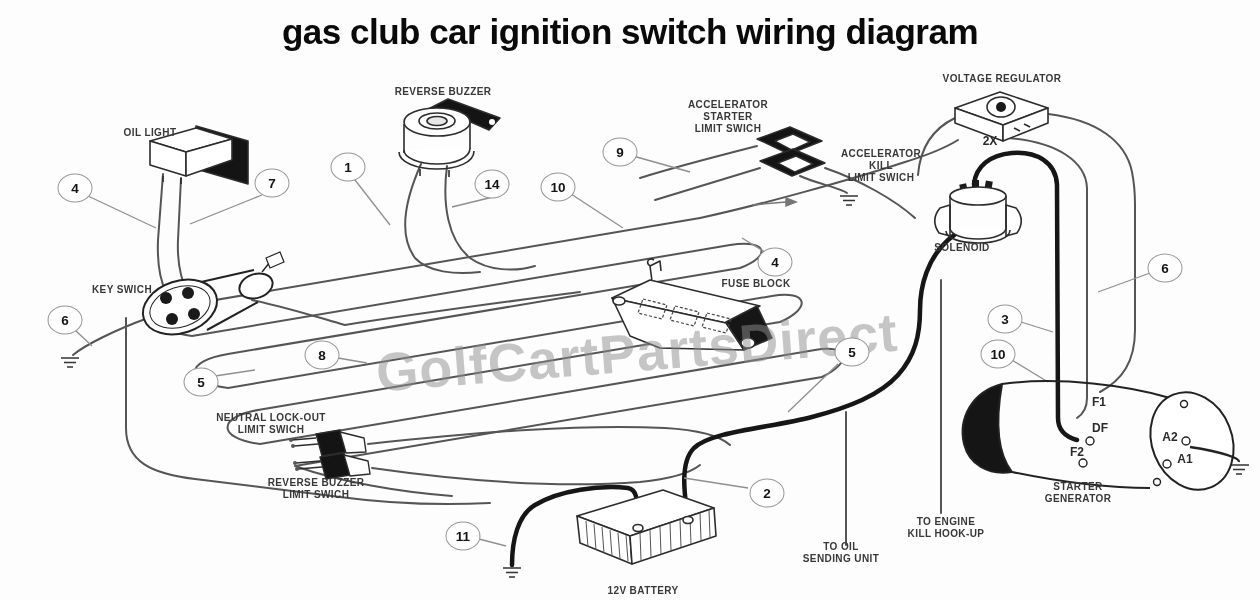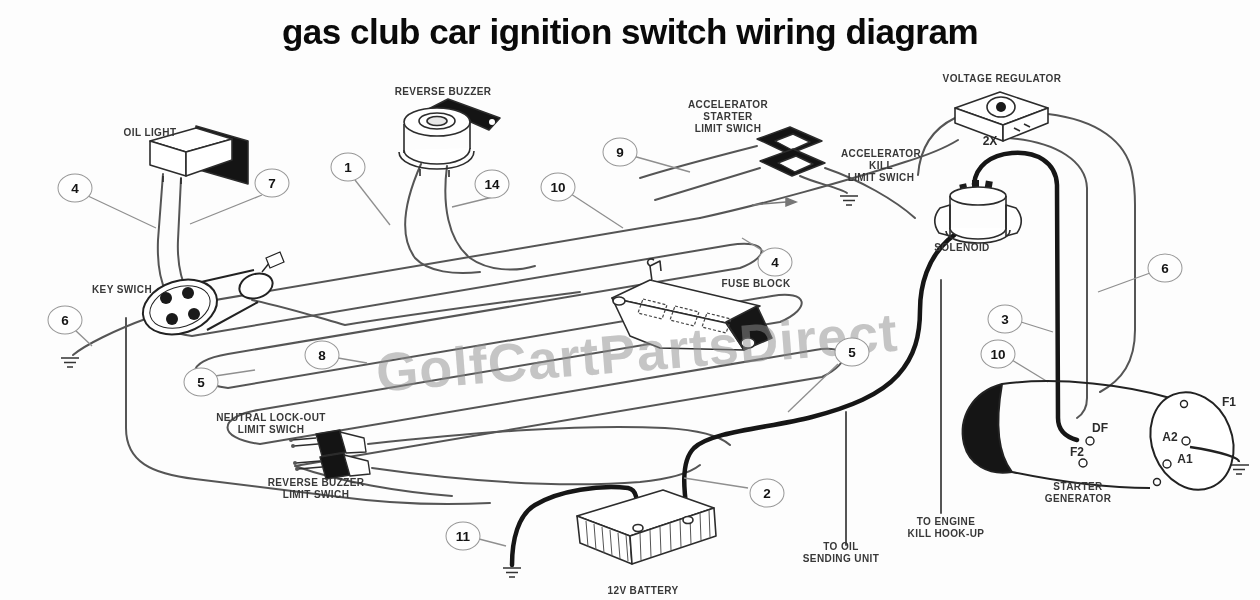--- a/index.html
+++ b/index.html
@@ -263,21 +263,21 @@
       <div class="clabel" style="left: 841px; top: 553px;">TO OIL
 SENDING UNIT</div>
       <div class="clabel" style="left: 946px; top: 528px;">TO ENGINE
 KILL HOOK-UP</div>
       <div class="clabel" style="left: 1078px; top: 493px;">STARTER
 GENERATOR</div>
     </div>
 
   <div class="layer">
 
-  <div class="tlabel" style="left: 1229px; top: 402px;">F1</div>
+  <div class="tlabel" style="left: 1099px; top: 402px;">F1</div>
       <div class="tlabel" style="left: 1100px; top: 428px;">DF</div>
       <div class="tlabel" style="left: 1077px; top: 452px; text-align: center;">F2</div>
       <div class="tlabel" style="left: 1170px; top: 437px;">A2</div>
       <div class="tlabel" style="left: 1152px; top: 459px; margin-left: 33px;">A1</div>
       <div class="tlabel" style="left: 990px; top: 141px;">2X</div>
     </div>
 
   <div class="layer">
 
   <div class="callout" style="left: 75px; top: 188px;">4</div>

